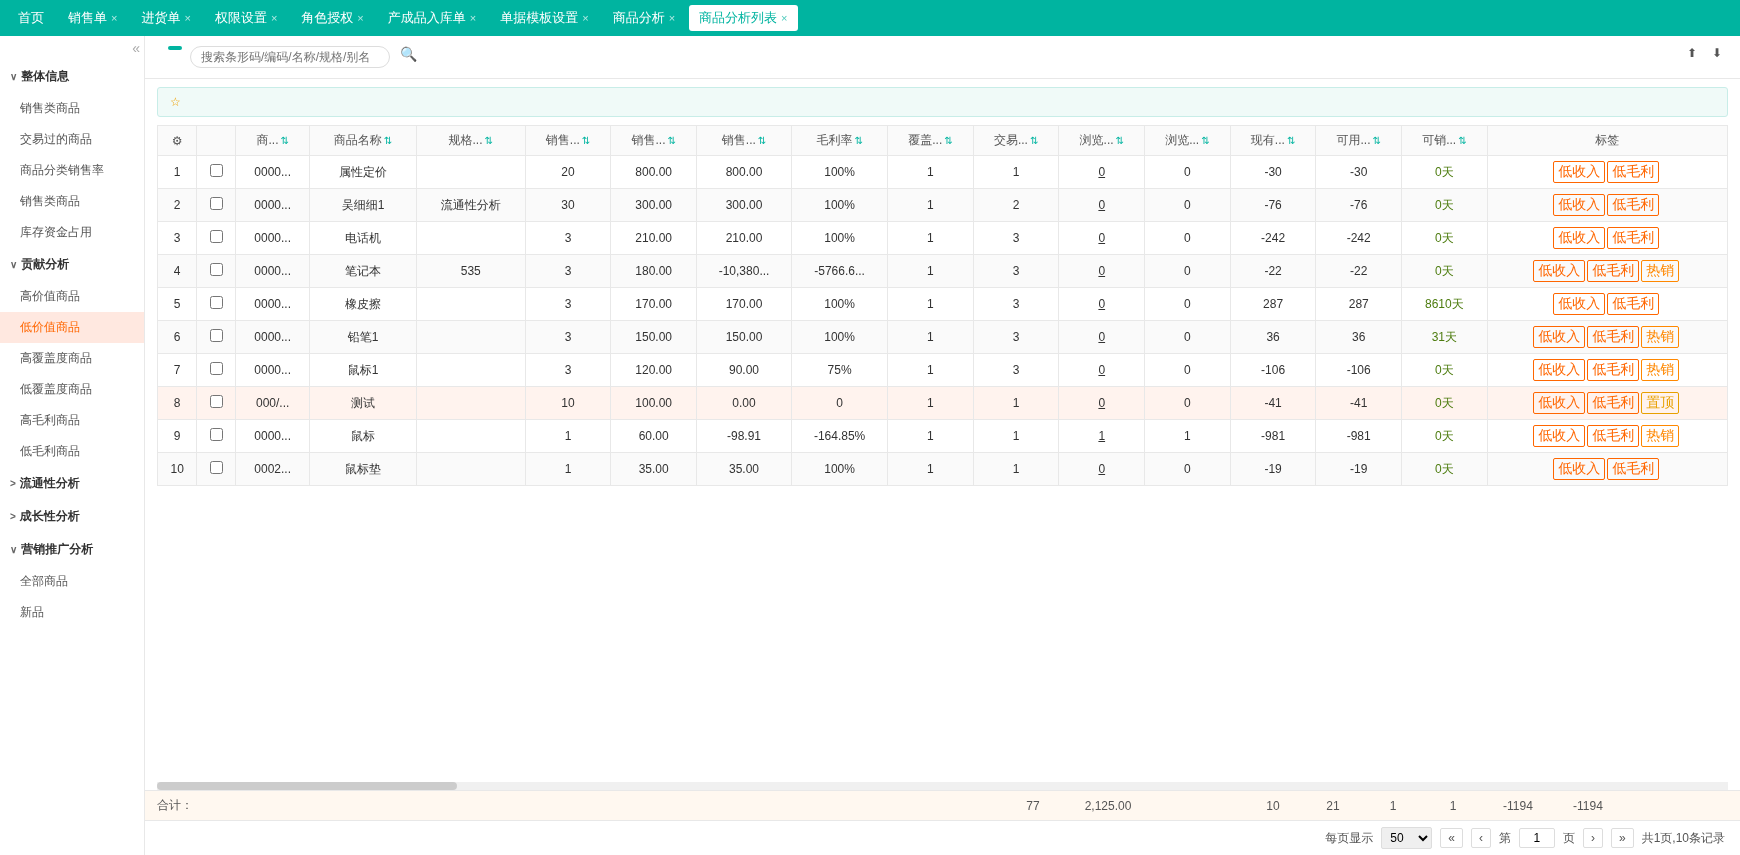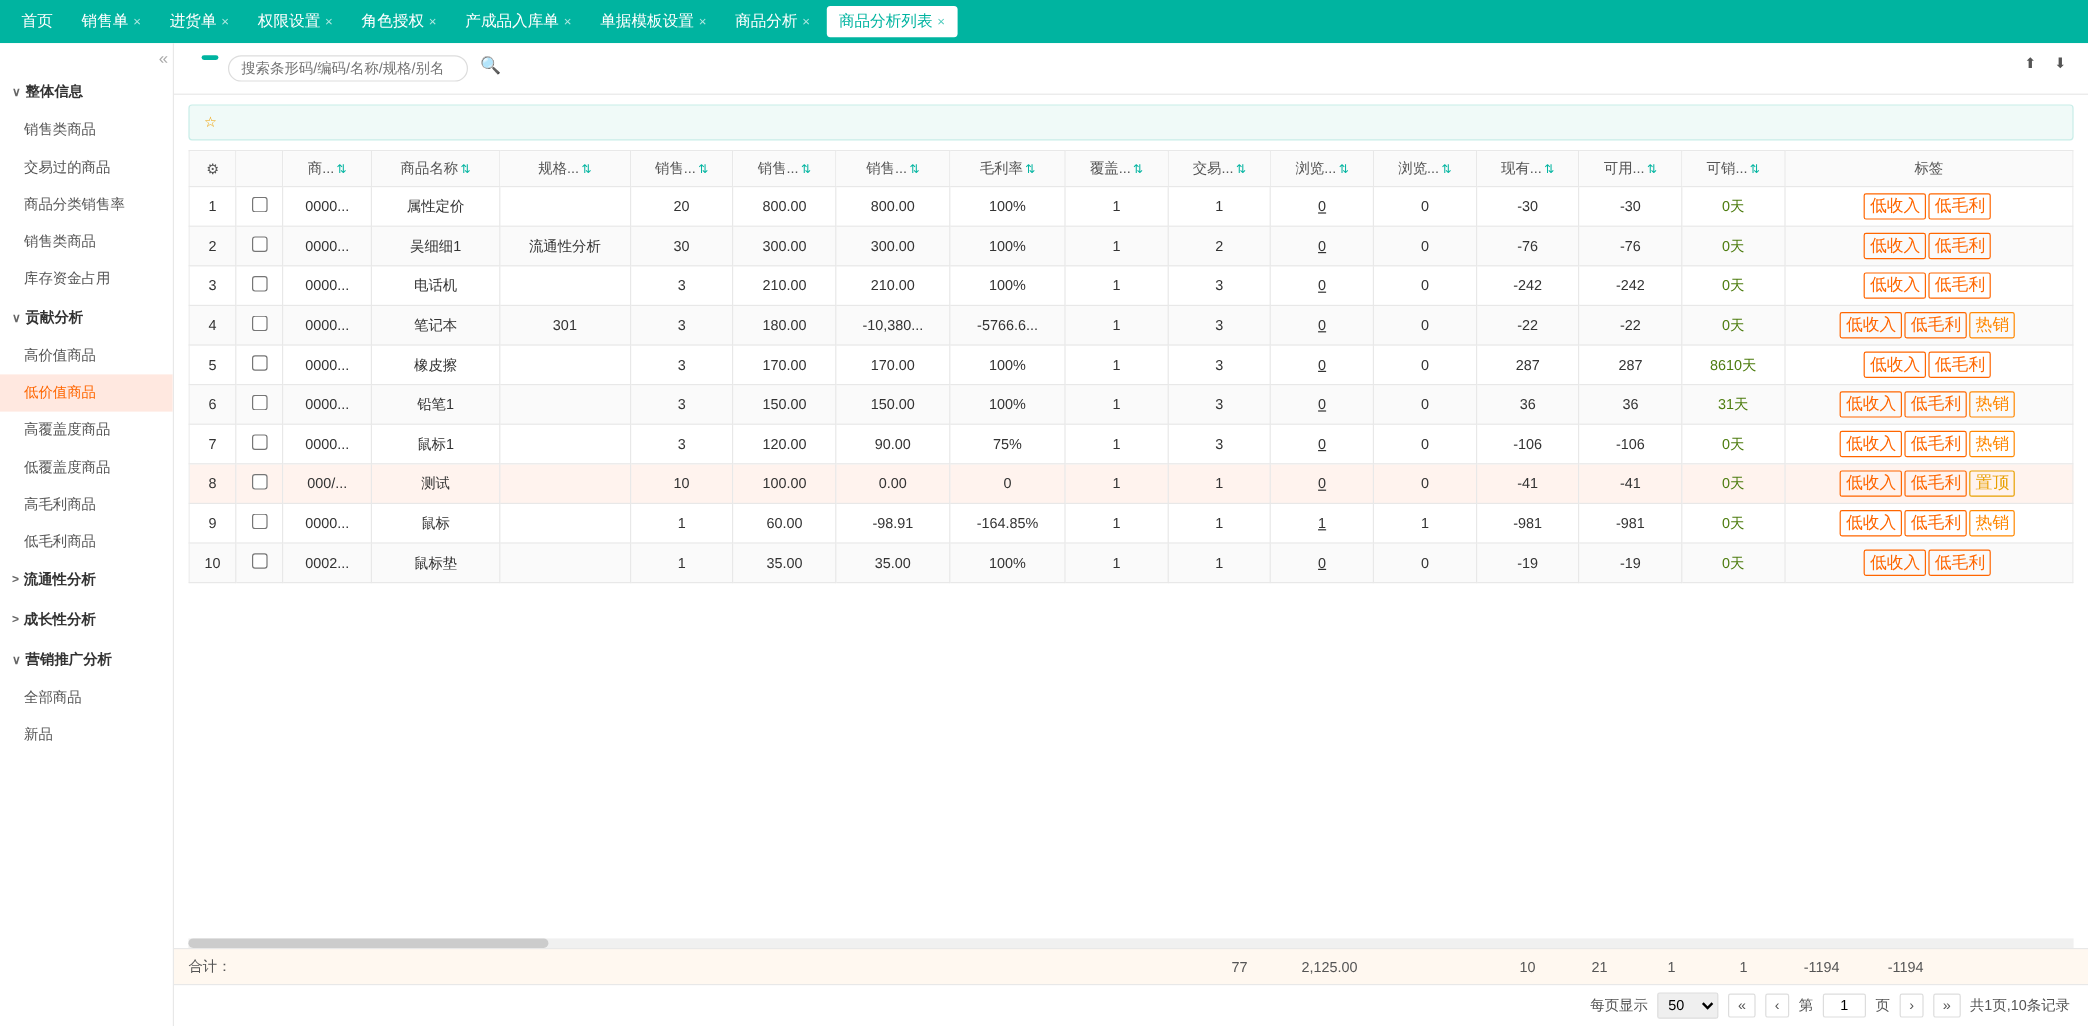--- a/index.html
+++ b/index.html
@@ -367,21 +367,21 @@
               <td>-242</td>
               <td>-242</td>
               <td><span class="text-orange">0天</span></td>
               <td><span class="tag tag-red">低收入</span><span class="tag tag-red">低毛利</span></td>
             </tr>
             <tr>
               <td>4</td>
               <td><input type="checkbox" style=""></td>
               <td>0000...</td>
               <td>笔记本</td>
-              <td>301</td>
+              <td>535</td>
               <td>3</td>
               <td>180.00</td>
               <td>-10,380...</td>
               <td>-5766.6...</td>
               <td>1</td>
               <td>3</td>
               <td><span class="underline-link">0</span></td>
               <td>0</td>
               <td>-22</td>
               <td>-22</td>

